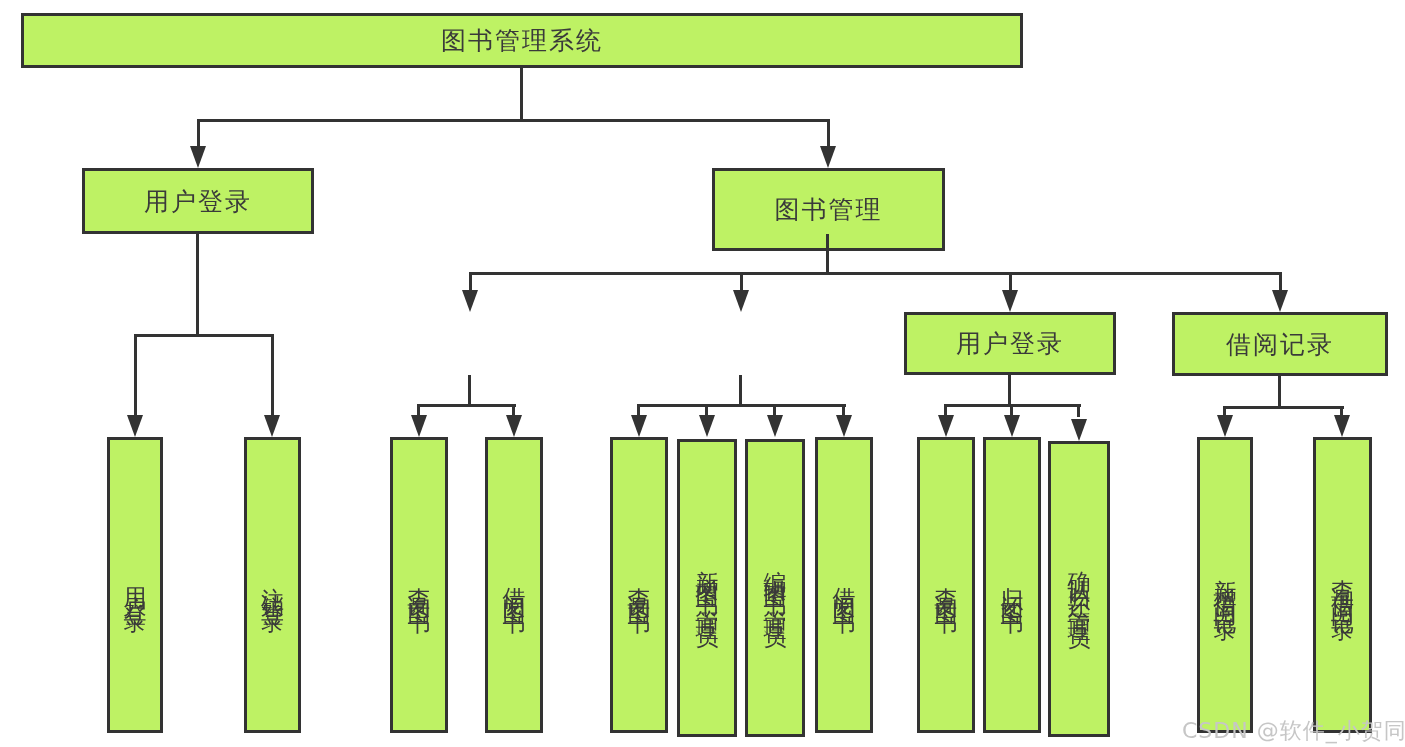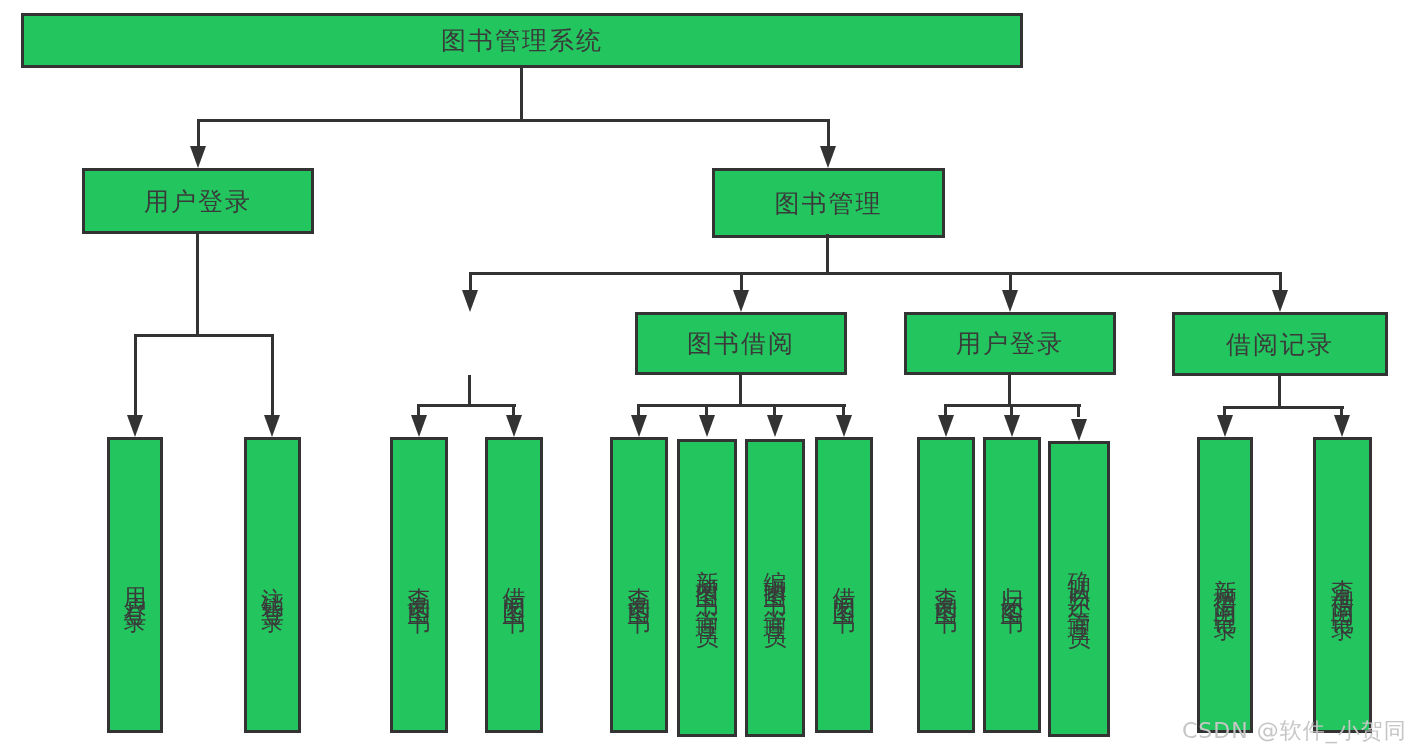--- a/index.html
+++ b/index.html
@@ -7,21 +7,21 @@
     position:relative;
     width:1405px; height:747px;
     background:#ffffff;
     font-family:"DejaVu Sans","Liberation Sans",sans-serif;
     overflow:hidden;
   }
   .node {
     position:absolute;
     box-sizing:border-box;
     border:3px solid #333333;
-    background:#22c55e;
+    background:#bef264;
     display:flex; align-items:center; justify-content:center;
     color:#3a3a3a;
     font-size:25px;
     letter-spacing:2px;
     text-align:center;
     white-space:nowrap;
   }
   .vnode {
     font-size:23px;
     letter-spacing:8px;
@@ -55,41 +55,40 @@
   <div class="node" style="left:21px; top:13px; width:1002px; height:55px;">图书管理系统</div>
 
   <div class="vline" style="left:520px; top:68px; width:3px; height:53px;"></div>
   <div class="hline" style="left:197px; top:119px; width:632px; height:3px;"></div>
   <div class="vline" style="left:197px; top:119px; width:3px; height:28px;"></div>
   <div class="arrow" style="left:190px; top:146px;"></div>
   <div class="vline" style="left:827px; top:119px; width:3px; height:28px;"></div>
   <div class="arrow" style="left:820px; top:146px;"></div>
 
   <div class="node" style="left:82px; top:168px; width:232px; height:66px;">用户登录</div>
-  <div class="node" style="left:712px; top:168px; width:233px; height:70px;font-family:Liberation Serif, serif;">图书管理</div>
+  <div class="node" style="left:712px; top:168px; width:233px; height:83px;font-family:Liberation Serif, serif;">图书管理</div>
 
   <div class="vline" style="left:196px; top:234px; width:3px; height:102px;"></div>
   <div class="hline" style="left:134px; top:334px; width:140px; height:3px;"></div>
   <div class="vline" style="left:134px; top:334px; width:3px; height:83px;"></div>
   <div class="arrow" style="left:127px; top:415px;"></div>
   <div class="vline" style="left:271px; top:334px; width:3px; height:83px;"></div>
   <div class="arrow" style="left:264px; top:415px;"></div>
 
   <div class="vline" style="left:826px; top:234px; width:3px; height:41px;"></div>
   <div class="hline" style="left:469px; top:272px; width:812px; height:3px;"></div>
   <div class="vline" style="left:469px; top:272px; width:3px; height:20px;"></div>
   <div class="arrow" style="left:462px; top:290px;"></div>
   <div class="vline" style="left:740px; top:272px; width:3px; height:20px;"></div>
   <div class="arrow" style="left:733px; top:290px;"></div>
   <div class="vline" style="left:1009px; top:272px; width:3px; height:20px;"></div>
   <div class="arrow" style="left:1002px; top:290px;"></div>
   <div class="vline" style="left:1279px; top:272px; width:3px; height:20px;"></div>
   <div class="arrow" style="left:1272px; top:290px;"></div>
 
-  <div class="node" style="left:635px; top:312px; width:212px; height:63px;">图书借阅</div>
   <div class="node" style="left:904px; top:312px; width:212px; height:63px;">用户登录</div>
   <div class="node" style="left:1172px; top:312px; width:216px; height:64px;">借阅记录</div>
 
   <div class="vline" style="left:468px; top:375px; width:3px; height:32px;"></div>
   <div class="hline" style="left:418px; top:404px; width:98px; height:3px;"></div>
   <div class="vline" style="left:417px; top:404px; width:3px; height:13px;"></div>
   <div class="arrow" style="left:411px; top:415px;"></div>
   <div class="vline" style="left:512px; top:404px; width:3px; height:13px;"></div>
   <div class="arrow" style="left:506px; top:415px;"></div>
 

